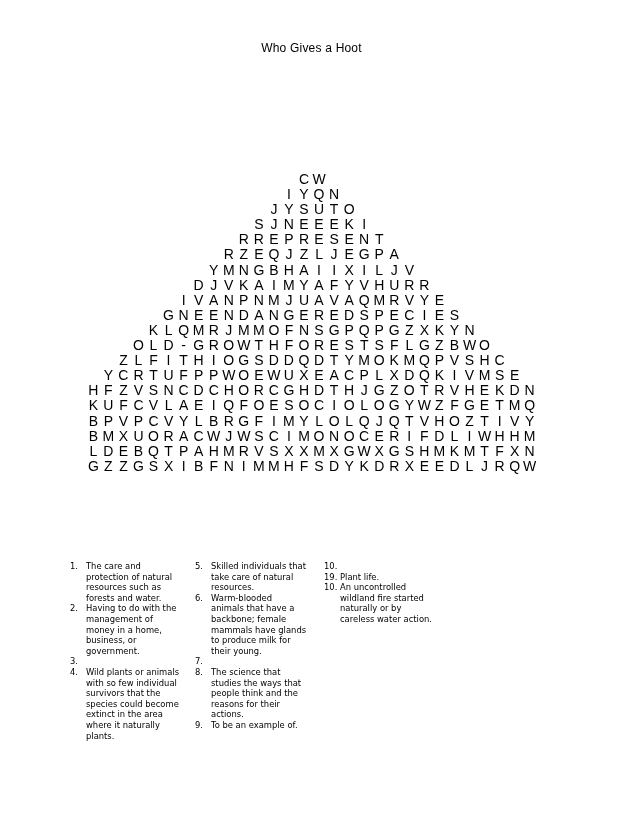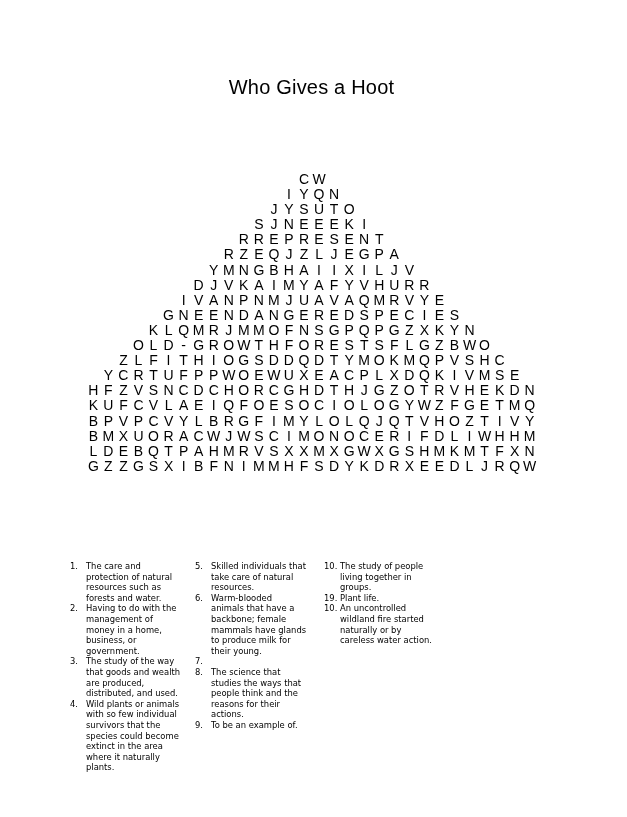--- a/index.html
+++ b/index.html
@@ -2,21 +2,21 @@
 <html><head>
 <meta charset="utf-8">
 <style>
   html, body { margin: 0; padding: 0; background: #ffffff; }
   body {
     width: 627px; height: 817px; position: relative; overflow: hidden;
     font-family: "Liberation Sans", sans-serif; color: #000;
   }
   .title {
     position: absolute; top: 41px; left: 0; width: 623px; text-align: center;
-    font-size: 20px; letter-spacing: 0.2px; margin-top: 35px;
+    font-size: 12px; letter-spacing: 0.2px;
   }
   .grid {
     position: absolute; top: 172px; left: 0; width: 623px;
   }
   .grid-row {
     display: flex; justify-content: center; height: 15.1px; line-height: 15.1px;
   }
   .cell {
     width: 15.05px; text-align: center; font-size: 14px;
   }
@@ -486,26 +486,20 @@
         <span class="txt">
           <div>Having to do with the</div>
           <div>management of</div>
           <div>money in a home,</div>
           <div>business, or</div>
           <div>government.</div>
         </span>
       </div>
       <div class="clue">
         <span class="num">3.</span>
-        <span class="txt">
-          <div>The study of the way</div>
-          <div>that goods and wealth</div>
-          <div>are produced,</div>
-          <div>distributed, and used.</div>
-        </span>
       </div>
       <div class="clue">
         <span class="num">4.</span>
         <span class="txt">
           <div>Wild plants or animals</div>
           <div>with so few individual</div>
           <div>survivors that the</div>
           <div>species could become</div>
           <div>extinct in the area</div>
           <div>where it naturally plants.</div>
@@ -548,25 +542,20 @@
       <div class="clue">
         <span class="num">9.</span>
         <span class="txt">
           <div>To be an example of.</div>
         </span>
       </div>
     </div>
   <div class="col c3" id="col2">
       <div class="clue">
         <span class="num">10.</span>
-        <span class="txt">
-          <div>The study of people</div>
-          <div>living together in</div>
-          <div>groups.</div>
-        </span>
       </div>
       <div class="clue">
         <span class="num">19.</span>
         <span class="txt">
           <div>Plant life.</div>
         </span>
       </div>
       <div class="clue">
         <span class="num">10.</span>
         <span class="txt">

